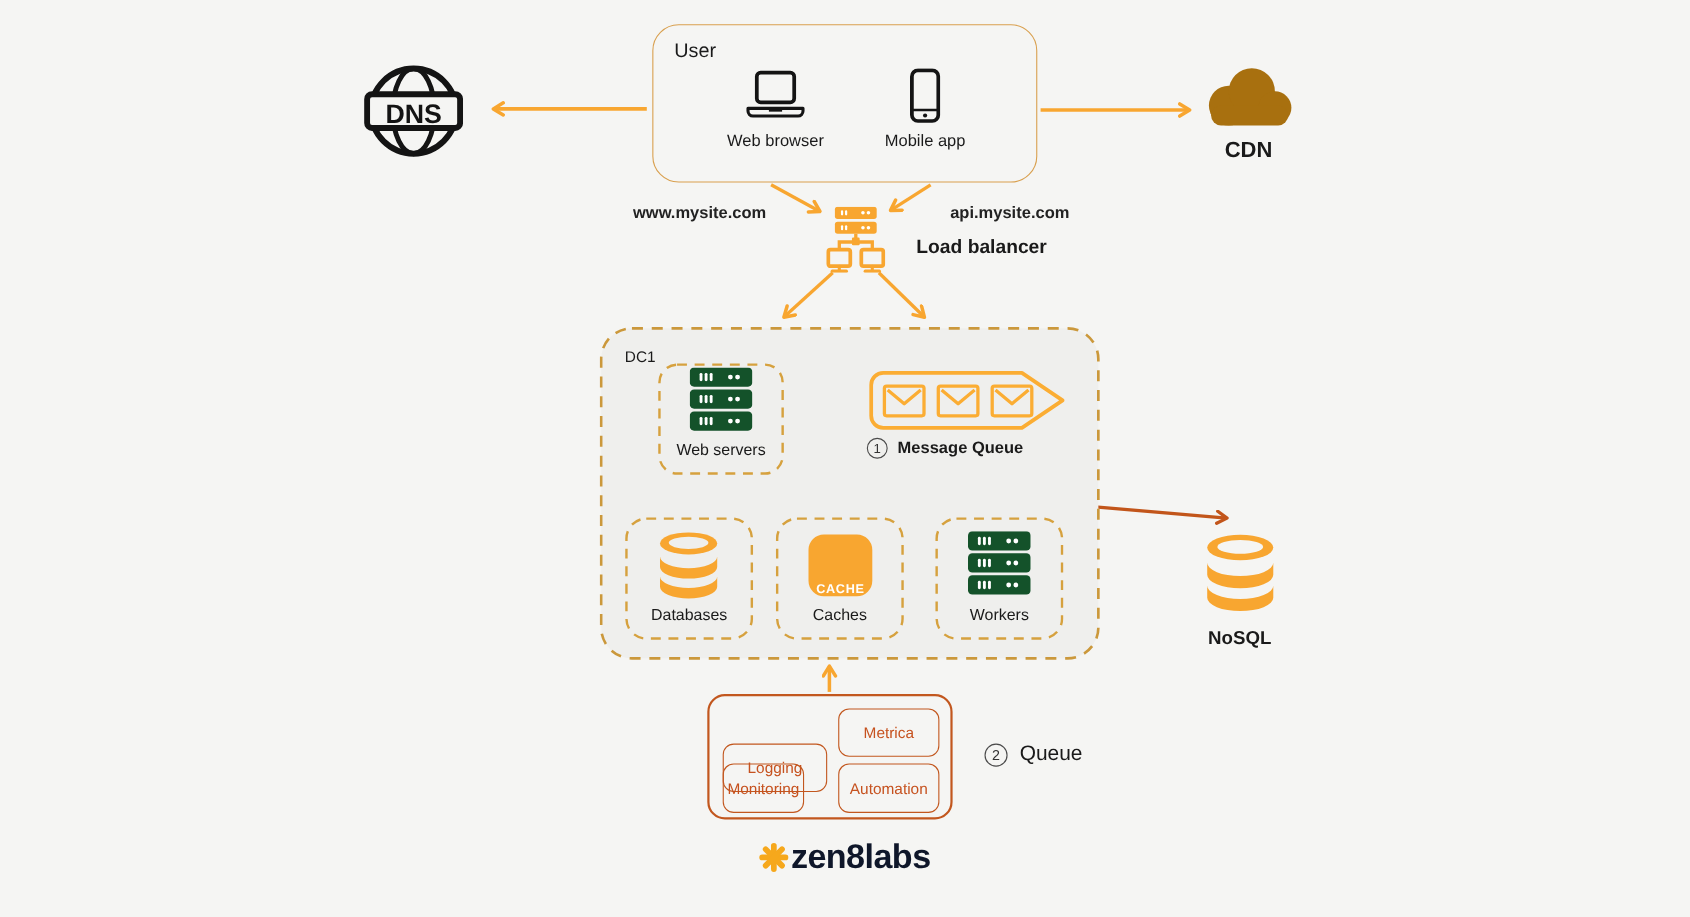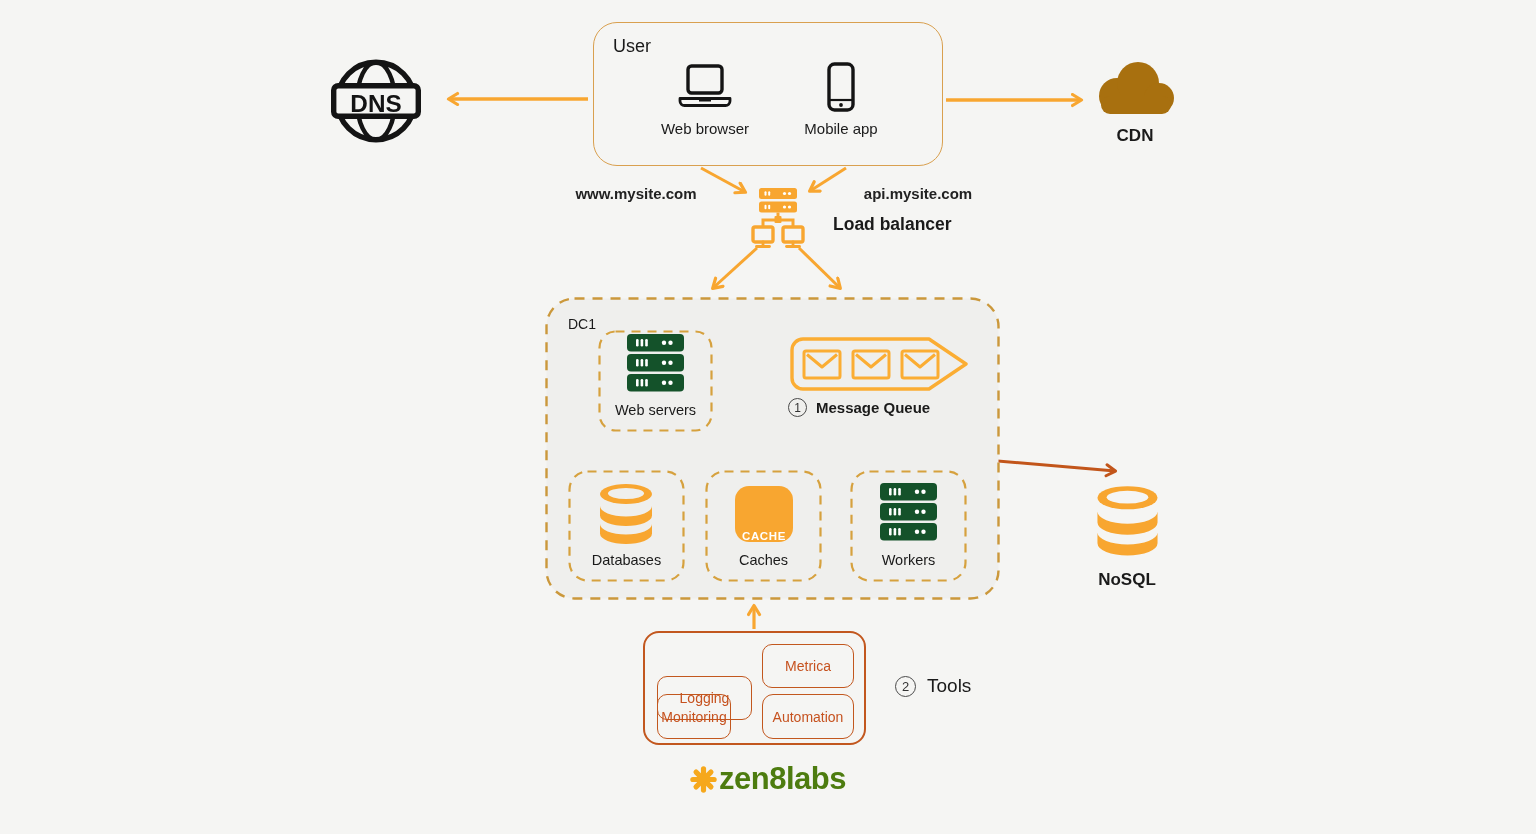--- a/index.html
+++ b/index.html
@@ -56,30 +56,30 @@
     border: 2px solid #c2571e; border-radius: 16px;
   }
   .tool-btn {
     position: absolute; border: 1.5px solid #c2571e; border-radius: 10px;
     display: flex; align-items: center; justify-content: center;
     color: #c6521f; font-size: 14px;
   }
   .tool-logging    { left: 12px;  top: 11px; width: 95px; height: 44px; margin-top: 32px; }
   .tool-metrica    { left: 117px; top: 11px; width: 92px; height: 44px; }
   .tool-monitoring { left: 12px;  top: 61px; width: 74px; height: 45px; }
-  .tool-automation { left: 117px; top: 61px; width: 92px; height: 45px; border-radius: 11px; }
+  .tool-automation { left: 117px; top: 61px; width: 92px; height: 45px; }
   .tools-caption { left: 895px; top: 675px; display: flex; align-items: center; gap: 11px; }
   .tools-caption .num-circle { width: 21px; height: 21px; font-size: 13px; }
   .tools-caption .txt { font-size: 19px; font-weight: 500; color: #1a1a1a; }
 
   
   .logo { left: 668px; top: 761px; width: 200px; display: flex; align-items: center; justify-content: center; gap: 2px; }
-  .logo .txt { font-size: 31px; font-weight: 700; color: #4d7c0f; letter-spacing: -0.5px; }
-
-  .cdn-label { left: 1093px; top: 126px; width: 84px; font-size: 17px; font-weight: 700; text-align: center; }
+  .logo .txt { font-size: 31px; font-weight: 700; color: #0f172a; letter-spacing: -0.5px; }
+
+  .cdn-label { left: 1093px; top: 126px; width: 84px; font-size: 20px; font-weight: 700; text-align: center; }
   .nosql-label { left: 1077px; top: 570px; width: 100px; font-size: 17px; font-weight: 600; text-align: center; }
 </style>
 </head>
 <body>
 
 <div class="canvas">
 
   <svg id="connectors">
     <defs>
       <marker id="ah-orange" markerUnits="userSpaceOnUse" markerWidth="16" markerHeight="16" refX="10.5" refY="7" orient="auto">
@@ -305,21 +305,21 @@
   <div class="abs nosql-label">NoSQL</div>
 
   <div class="abs tools-box">
     <div class="tool-btn tool-logging">Logging</div>
     <div class="tool-btn tool-metrica">Metrica</div>
     <div class="tool-btn tool-monitoring">Monitoring</div>
     <div class="tool-btn tool-automation">Automation</div>
   </div>
   <div class="abs tools-caption">
     <span class="num-circle">2</span>
-    <span class="txt">Tools</span>
+    <span class="txt">Queue</span>
   </div>
 
   <div class="abs logo">
     <svg width="27" height="27" viewBox="0 0 28 28">
       <g stroke="#F6A81C" stroke-width="5.4" stroke-linecap="round">
         <line x1="14" y1="3" x2="14" y2="25"></line>
         <line x1="3" y1="14" x2="25" y2="14"></line>
         <line x1="6.3" y1="6.3" x2="21.7" y2="21.7"></line>
         <line x1="21.7" y1="6.3" x2="6.3" y2="21.7"></line>
       </g>

